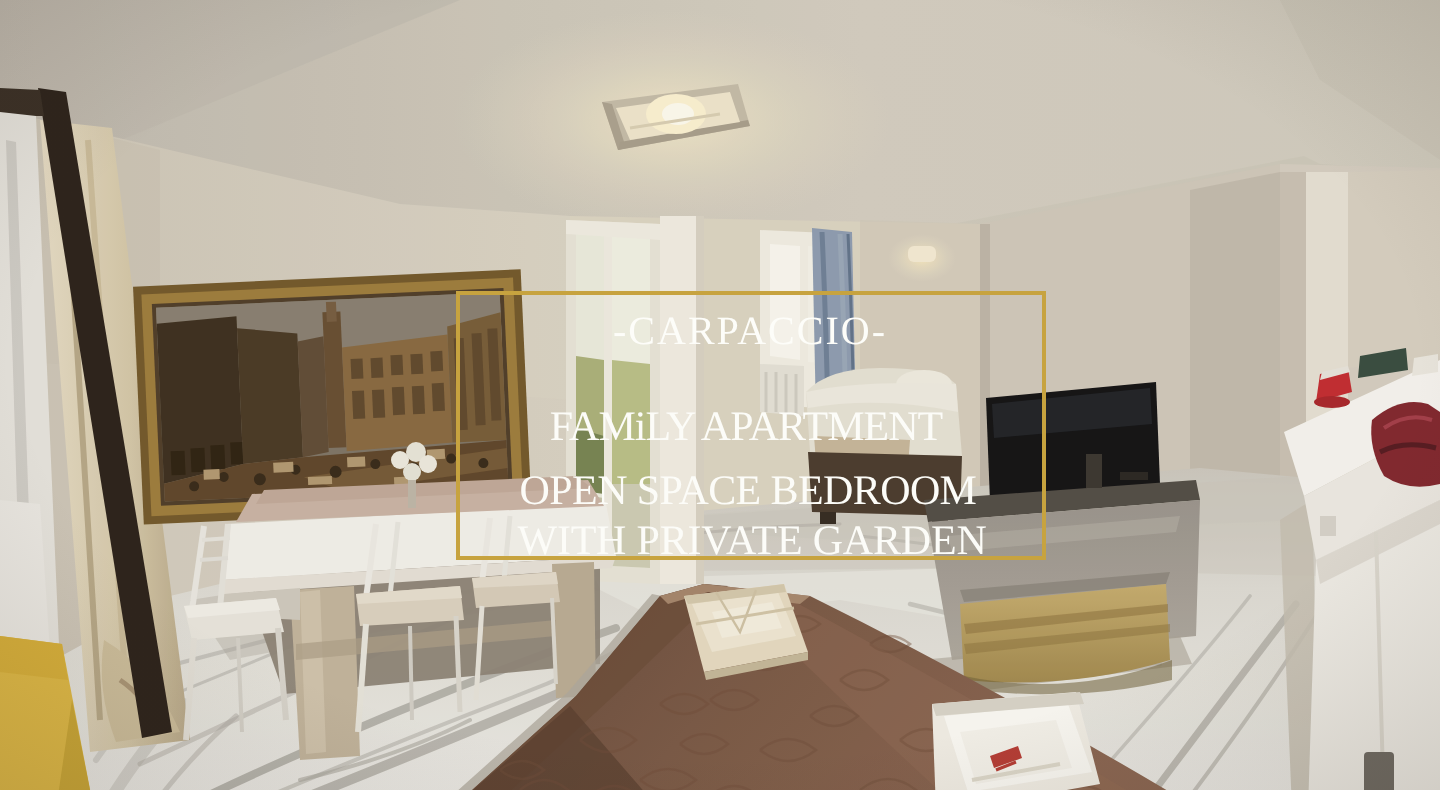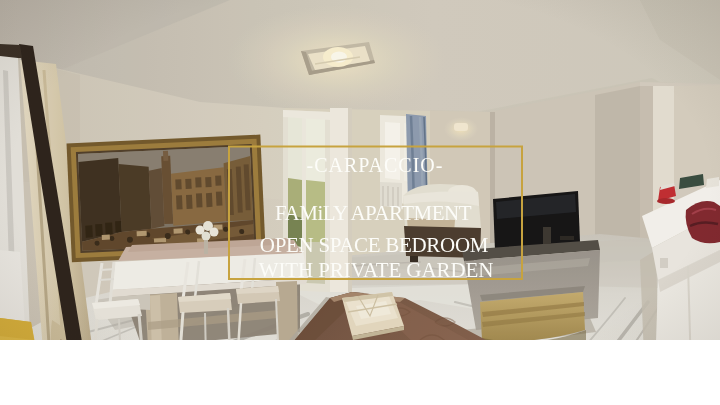--- a/index.html
+++ b/index.html
@@ -1,16 +1,16 @@
 <!DOCTYPE html>
 <html><head>
 <meta charset="utf-8">
 <style>
 html,body{margin:0;padding:0}
-.stage{position:relative;width:720px;height:340px;overflow:hidden;background:#b91c1c;font-family:"Liberation Serif",serif}
+.stage{position:relative;width:720px;height:395px;overflow:hidden;background:#b91c1c;font-family:"Liberation Serif",serif}
 svg{display:block}
 </style>
 </head>
 <body>
 <div class="stage">
 <svg width="720" height="405" viewBox="0 0 720 405">
 <defs>
 <linearGradient id="gCeil" x1="0" y1="0" x2="1" y2="0">
 <stop offset="0" stop-color="#bfb9ae"></stop>
           <stop offset="0.35" stop-color="#cdc7b9"></stop>

